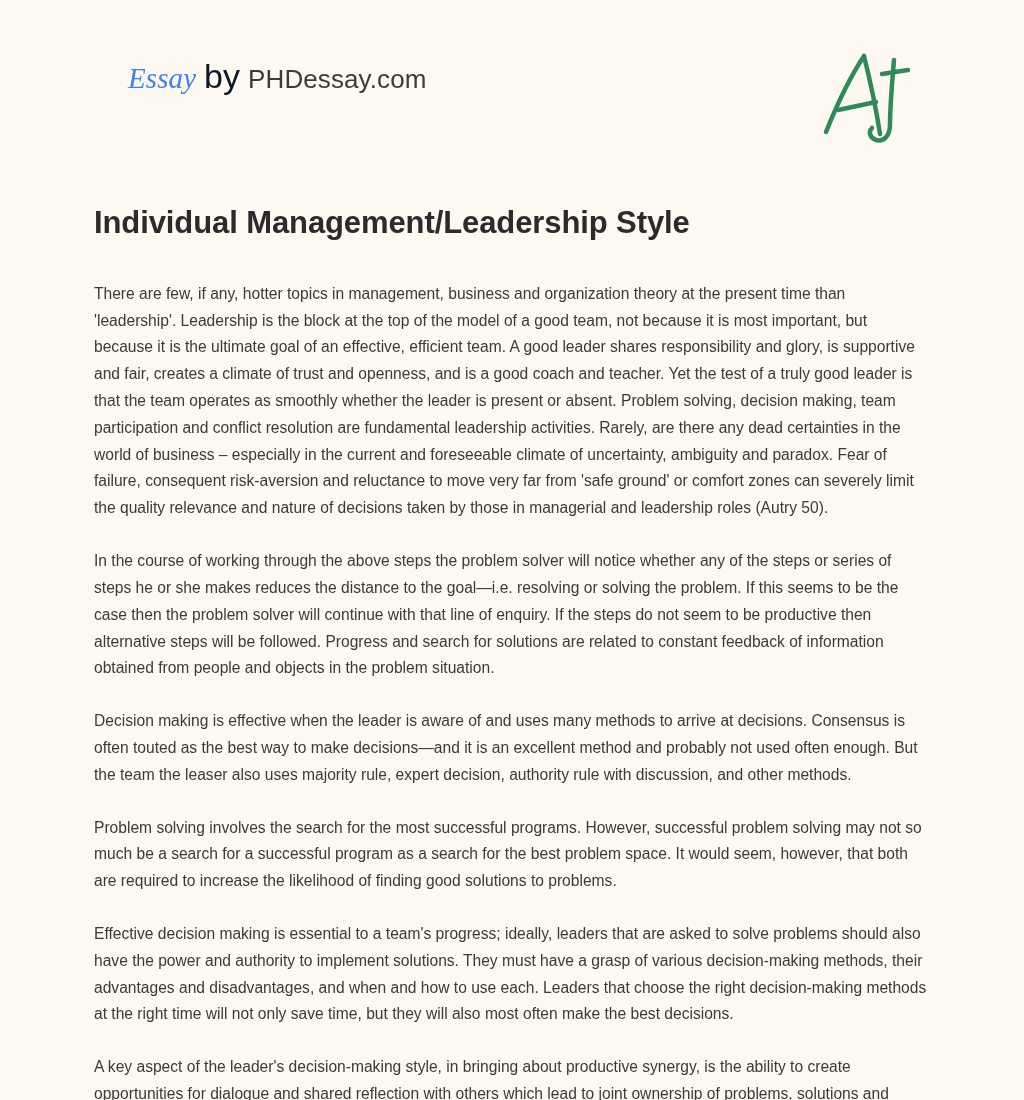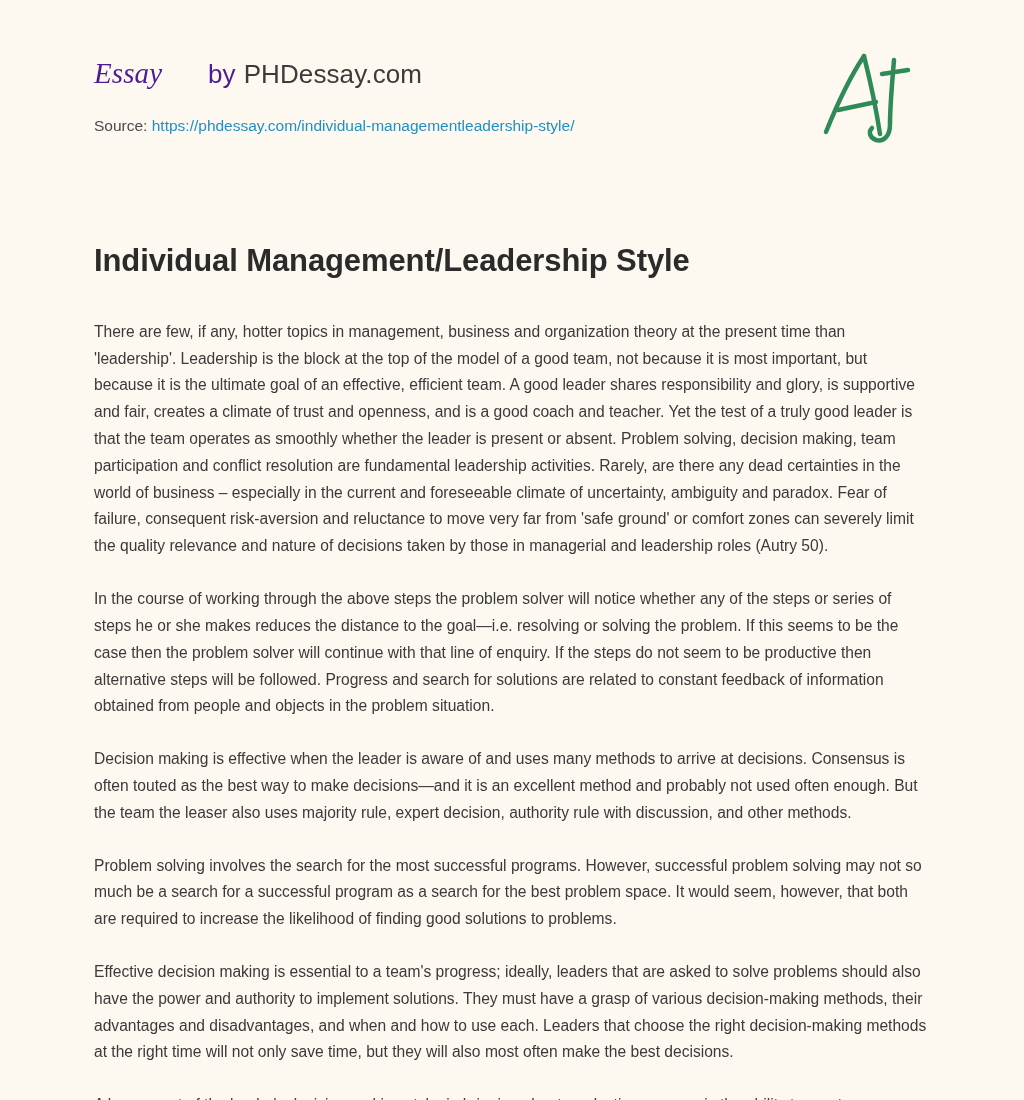--- a/index.html
+++ b/index.html
@@ -29,27 +29,27 @@
     font-size: 28px;
     font-weight: 400;
     color: #3b3b3b;
     letter-spacing: 0.1px;
     line-height: 1.2;
   }
   .brand-essay {
     font-family: "Liberation Serif", serif;
     font-style: italic;
     font-size: 29px;
-    color: #4c1d95;
+    color: #3b82f6;
+    margin-left: 34px;
   }
   .brand-by {
-    font-size: 26px;
-    color: #4c1d95;
+    font-size: 34px;
+    color: #0f172a;
     font-weight: 400;
-    margin-left: 38px;
   }
   .brand-name {
     font-size: 26px;
     color: #3b3b3b;
     font-weight: 400;
   }
   .source-line {
     margin-top: 26px;
     font-size: 15.5px;
     color: #4a4a4a;
@@ -98,24 +98,20 @@
 <body>
 
 <div class="page">
 
   <div class="header">
     <div class="brand-line">
       <span class="brand-essay">Essay</span>
       <span class="brand-by">by</span>
       <span class="brand-name">PHDessay.com</span>
     </div>
-    <div class="source-line">
-      <span class="source-label">Source:</span>
-      <a class="source-url" href="#">https://phdessay.com/individual-managementleadership-style/</a>
-    </div>
 
     <div class="logo">
       <svg width="120" height="120" viewBox="0 0 120 120" xmlns="http://www.w3.org/2000/svg">
         <g fill="none" stroke="#2e8b57" stroke-width="4.5" stroke-linecap="round" stroke-linejoin="round">
           <path d="M18 92 C30 62, 44 34, 56 16"></path>
           <path d="M56 16 C62 40, 68 68, 72 94"></path>
           <path d="M30 70 L68 62"></path>
           <path d="M86 20 C84 44, 82 66, 82 84 C82 96, 76 102, 68 100 C62 98, 60 92, 64 88"></path>
           <path d="M74 34 L100 30"></path>
         </g>

